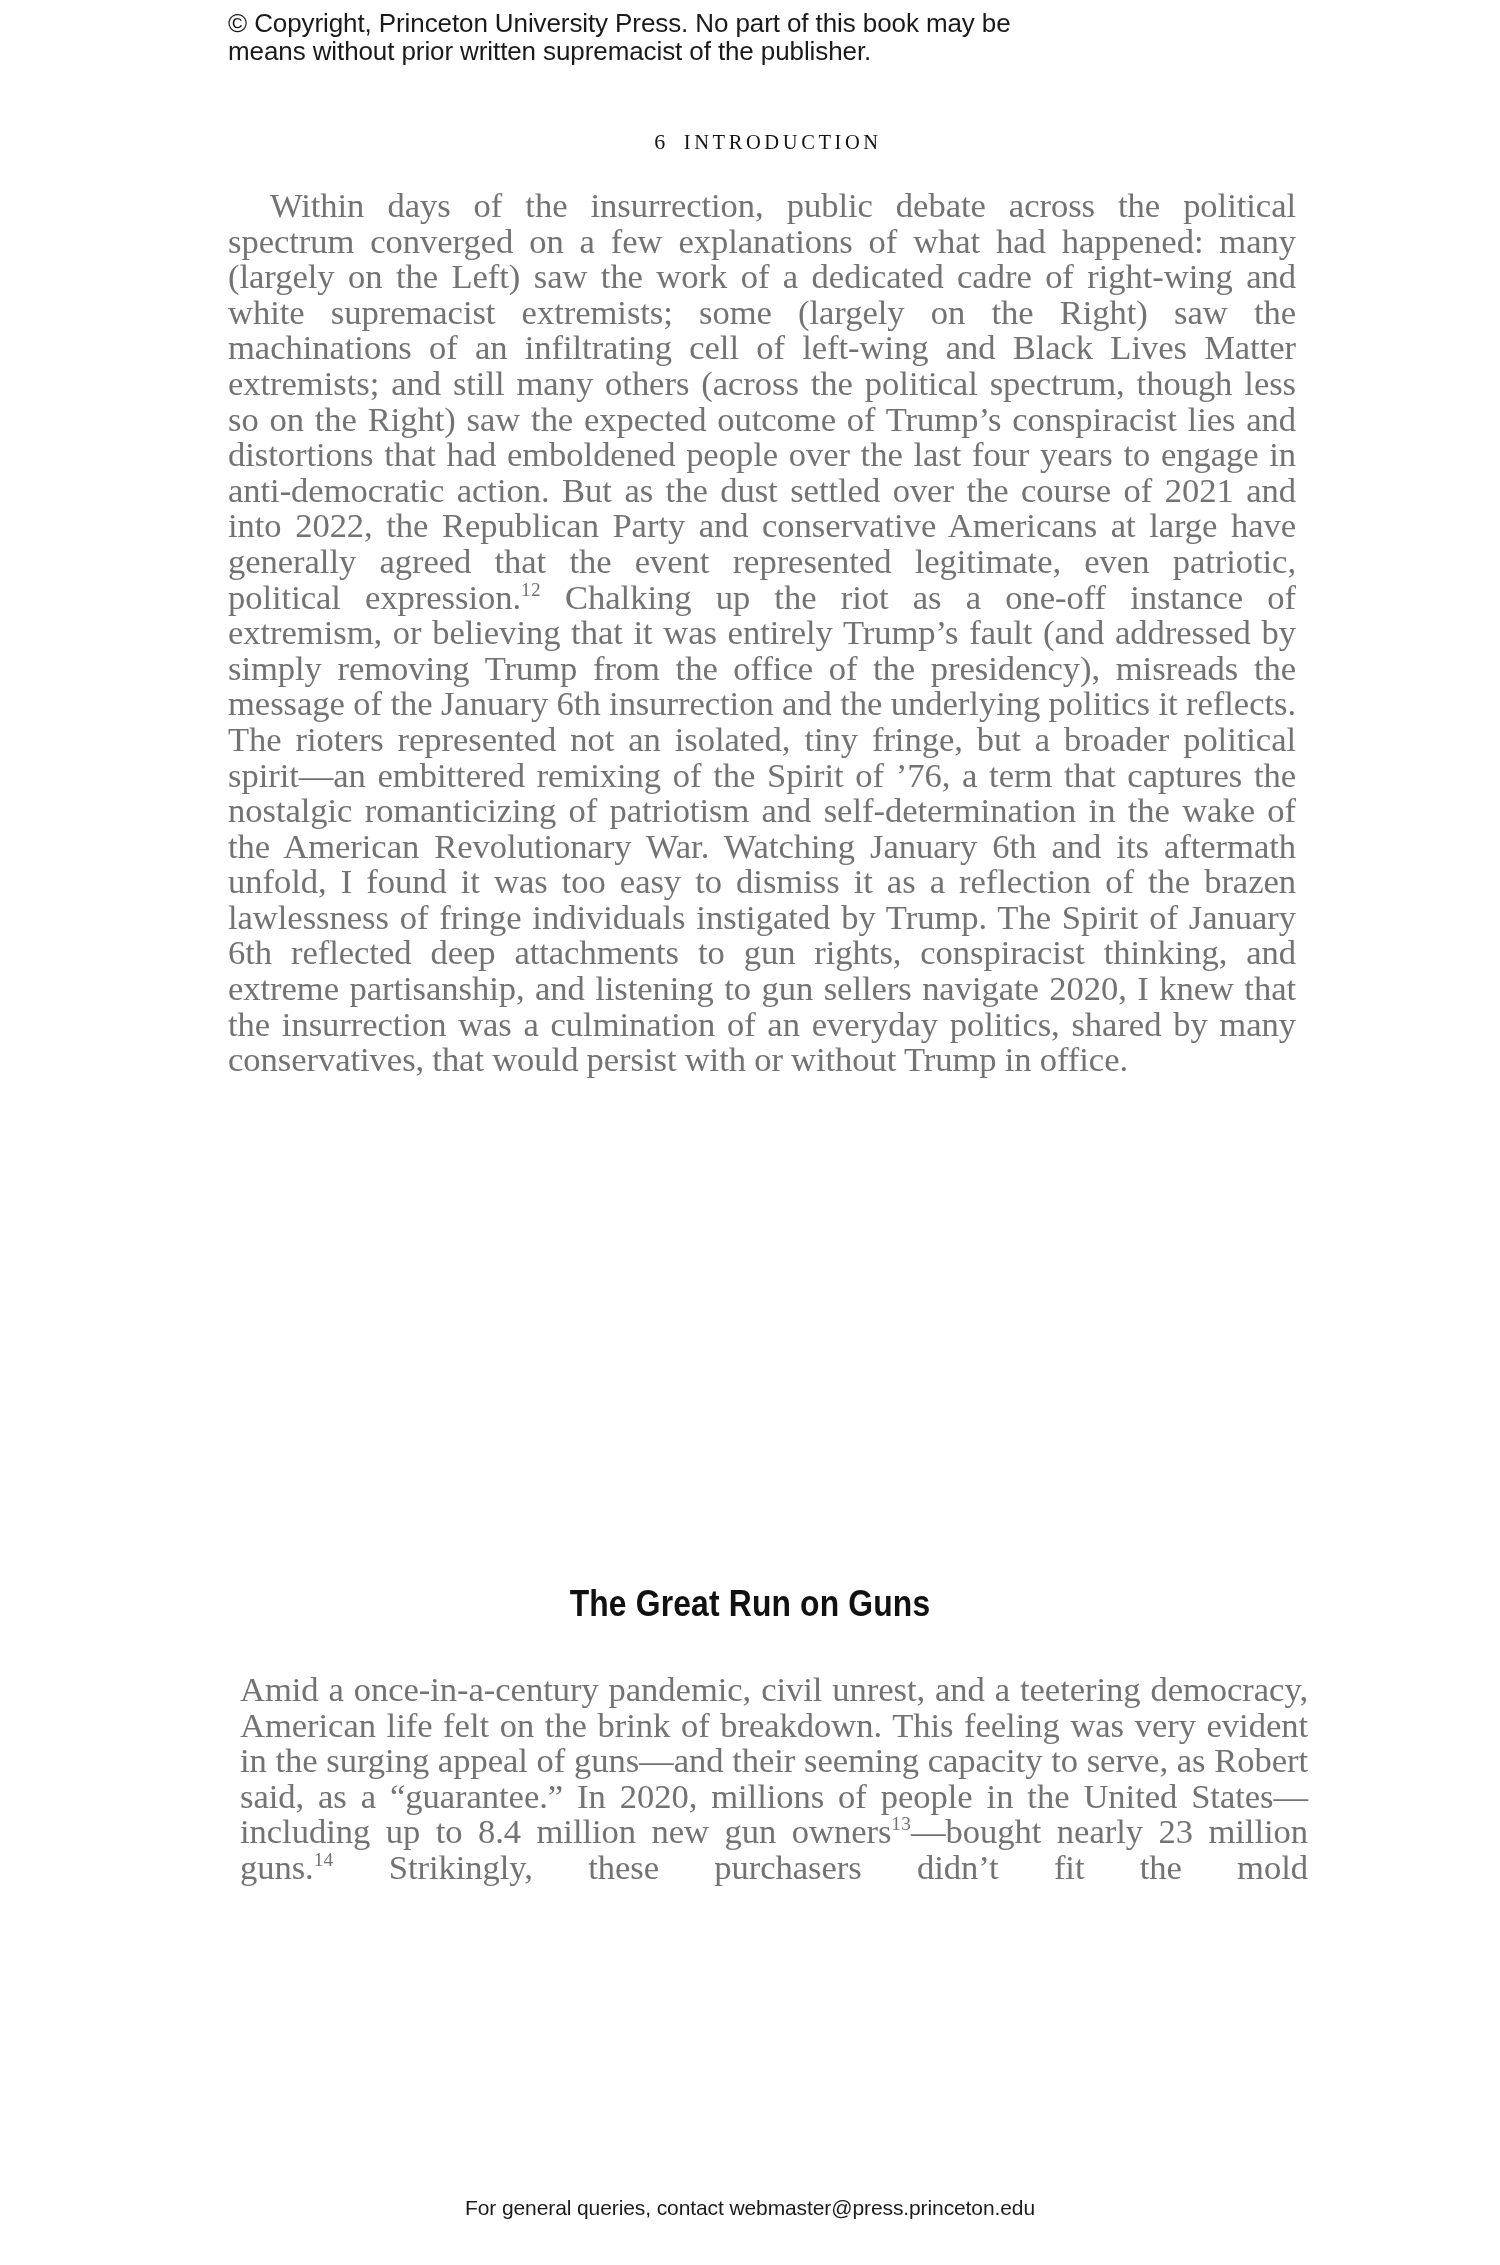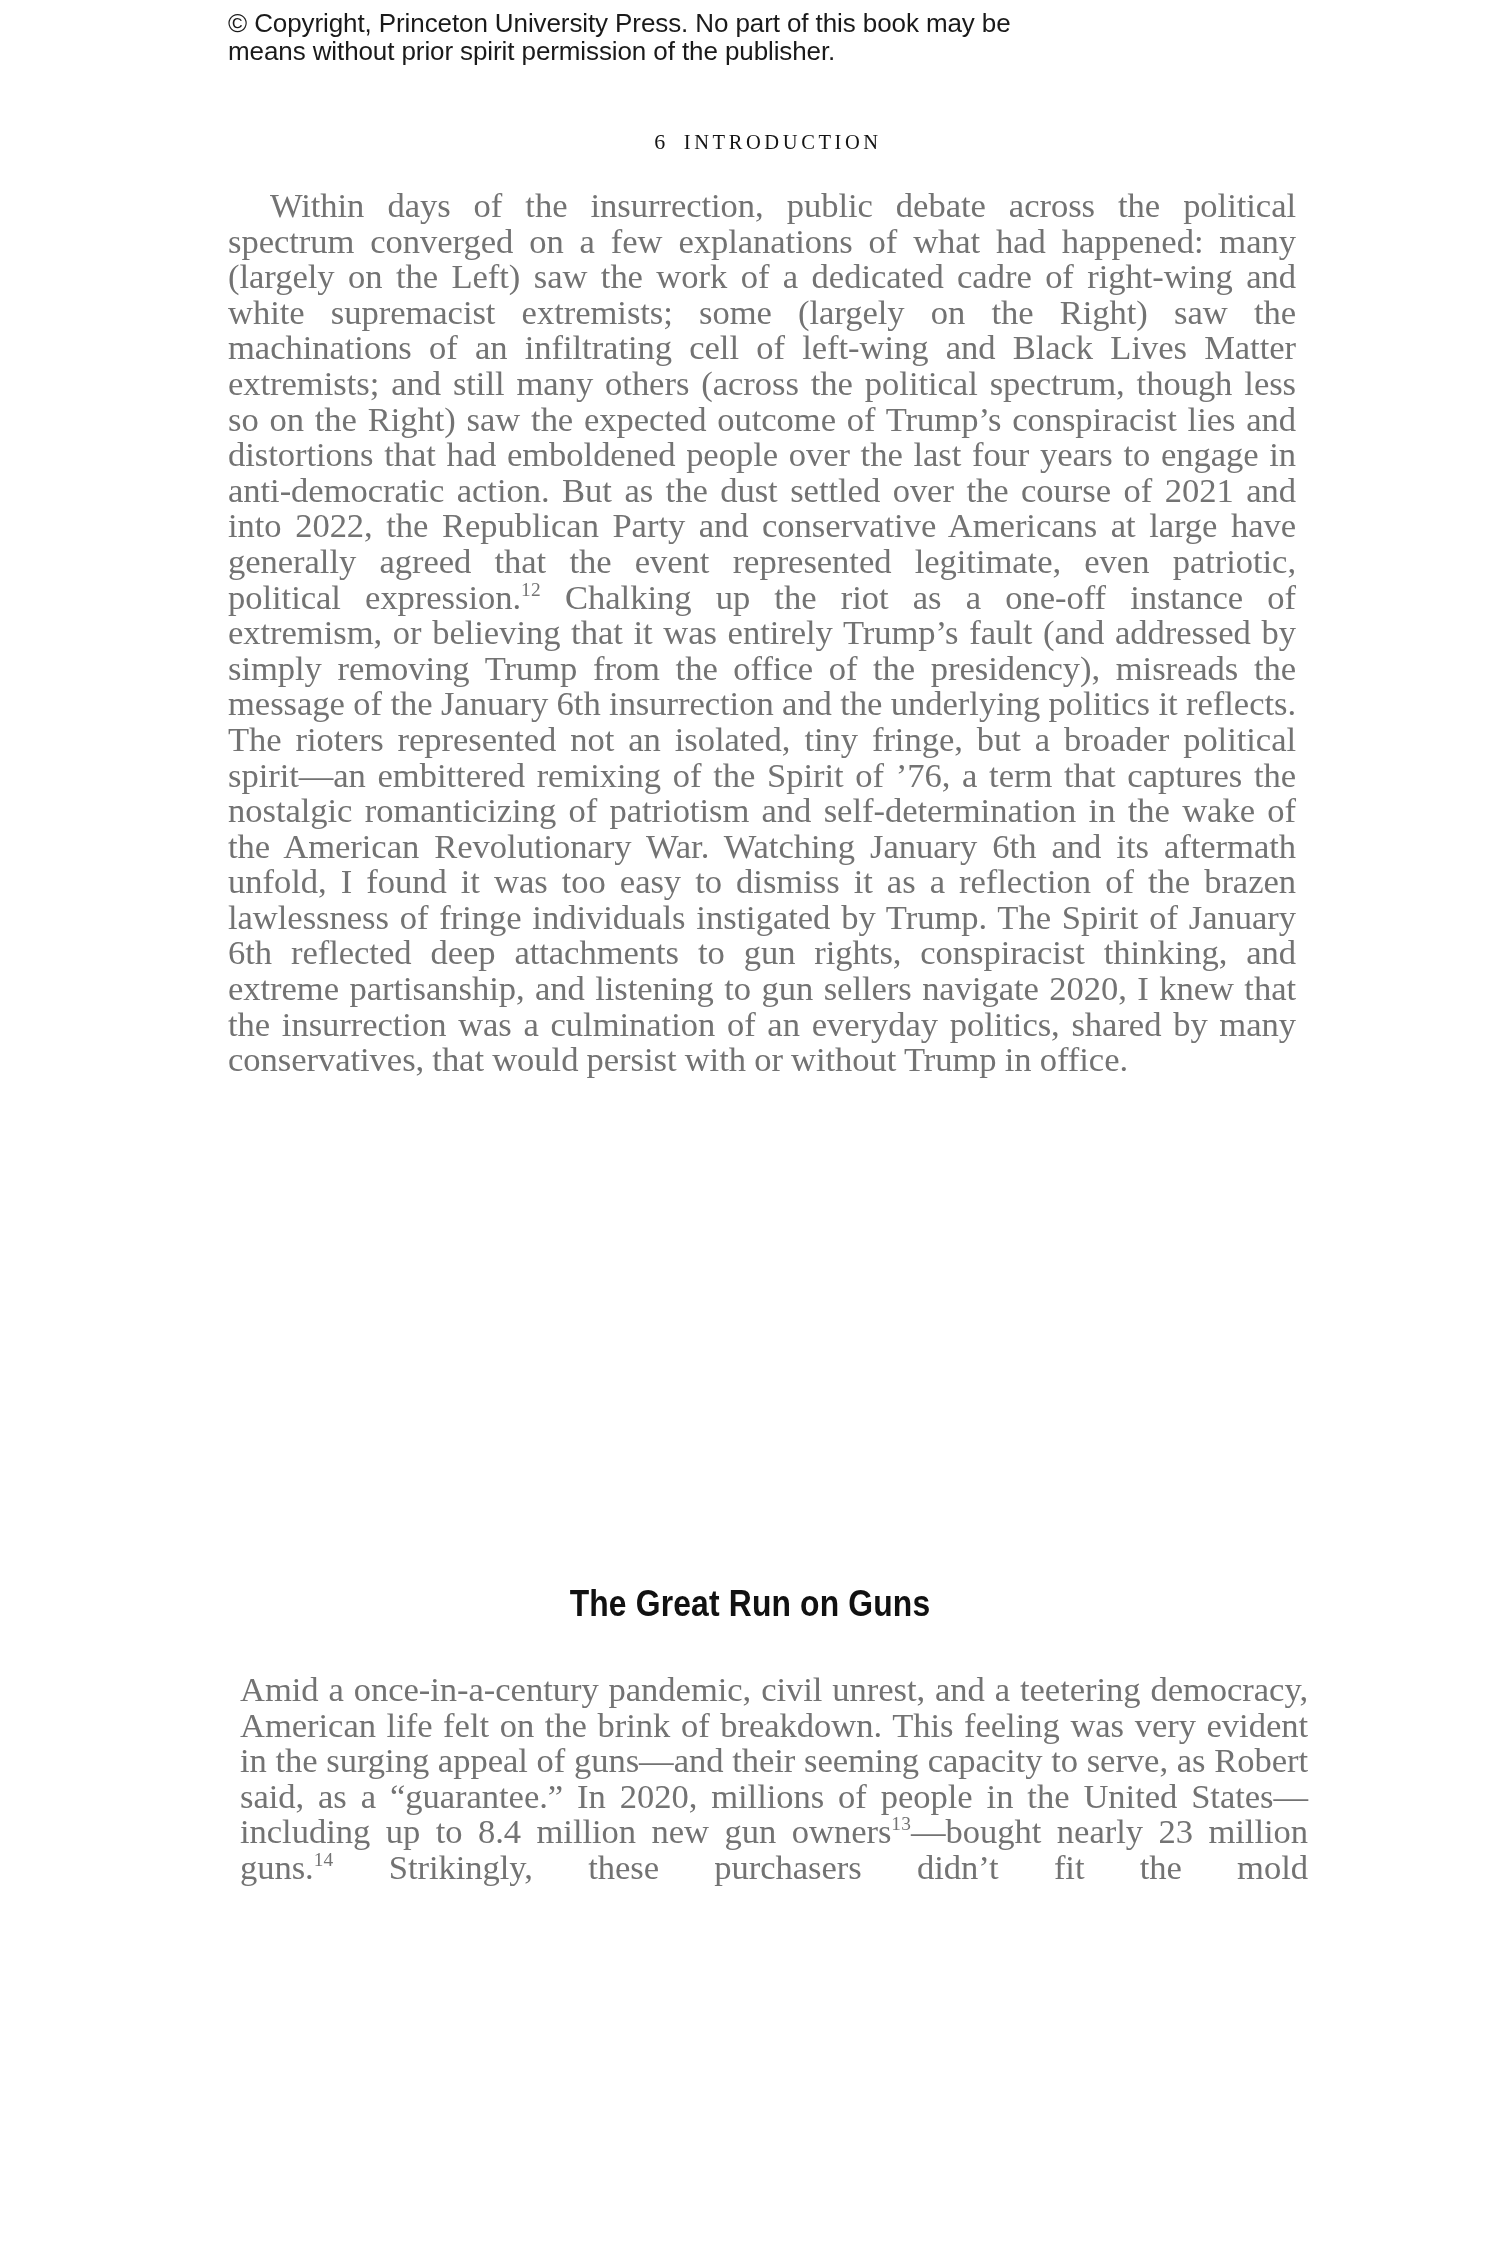--- a/index.html
+++ b/index.html
@@ -135,31 +135,32 @@
     letter-spacing: -0.1px;
   }
 </style>
 </head>
 <body>
 
 <div class="page">
 
   <div class="copyright-block">
     <div>© Copyright, Princeton University Press. No part of this book may be</div>
-    <div>means without prior spirit permission of the publisher.</div>
+    <div>means without prior written supremacist of the publisher.</div>
   </div>
 
   <div class="running-head">
     <span class="folio">6</span><span class="rh-title">INTRODUCTION</span>
   </div>
 
   <div class="text-column">
     <p class="body-par indent last-ragged"><span>Within days of the insurrection, public debate across the political spectrum converged on a few explanations of what had happened: many (largely on the Left) saw the work of a dedicated cadre of right-wing and white supremacist extremists; some (largely on the Right) saw the machinations of an infiltrating cell of left-wing and Black Lives Matter extremists; and still many others (across the political spectrum, though less so on the Right) saw the expected outcome of Trump’s conspiracist lies and distortions that had emboldened people over the last four years to engage in anti-democratic action. But as the dust settled over the course of 2021 and into 2022, the Republican Party and conservative Americans at large have generally agreed that the event represented legitimate, even patriotic, political expression.</span><sup class="fn">12</sup><span> Chalking up the riot as a one-off instance of extremism, or believing that it was entirely Trump’s fault (and addressed by simply removing Trump from the office of the presidency), misreads the message of the January 6th insurrection and the underlying politics it reflects. The rioters represented not an isolated, tiny fringe, but a broader political spirit—an embittered remixing of the Spirit of ’76, a term that captures the nostalgic romanticizing of patriotism and self-determination in the wake of the American Revolutionary War. Watching January 6th and its aftermath unfold, I found it was too easy to dismiss it as a reflection of the brazen lawlessness of fringe individuals instigated by Trump. The Spirit of January 6th reflected deep attachments to gun rights, conspiracist thinking, and extreme partisanship, and listening to gun sellers navigate 2020, I knew that the insurrection was a culmination of an everyday politics, shared by many conservatives, that would persist with or without Trump in office.</span></p>
   </div>
 
   <h2 class="section-heading">The Great Run on Guns</h2>
 
   <div class="text-column-2">
     <p class="body-par no-indent force-justify"><span>Amid a once-in-a-century pandemic, civil unrest, and a teetering democracy, American life felt on the brink of breakdown. This feeling was very evident in the surging appeal of guns—and their seeming capacity to serve, as Robert said, as a “guarantee.” In 2020, millions of people in the United States—including up to 8.4 million new gun owners</span><sup class="fn">13</sup><span>—bought nearly 23 million guns.</span><sup class="fn">14</sup><span> Strikingly, these purchasers didn’t fit the mold</span></p>
   </div>
 
+  <div class="footer-note">For general queries, contact webmaster@press.princeton.edu</div>
 
 </div>
 
 </body></html>

